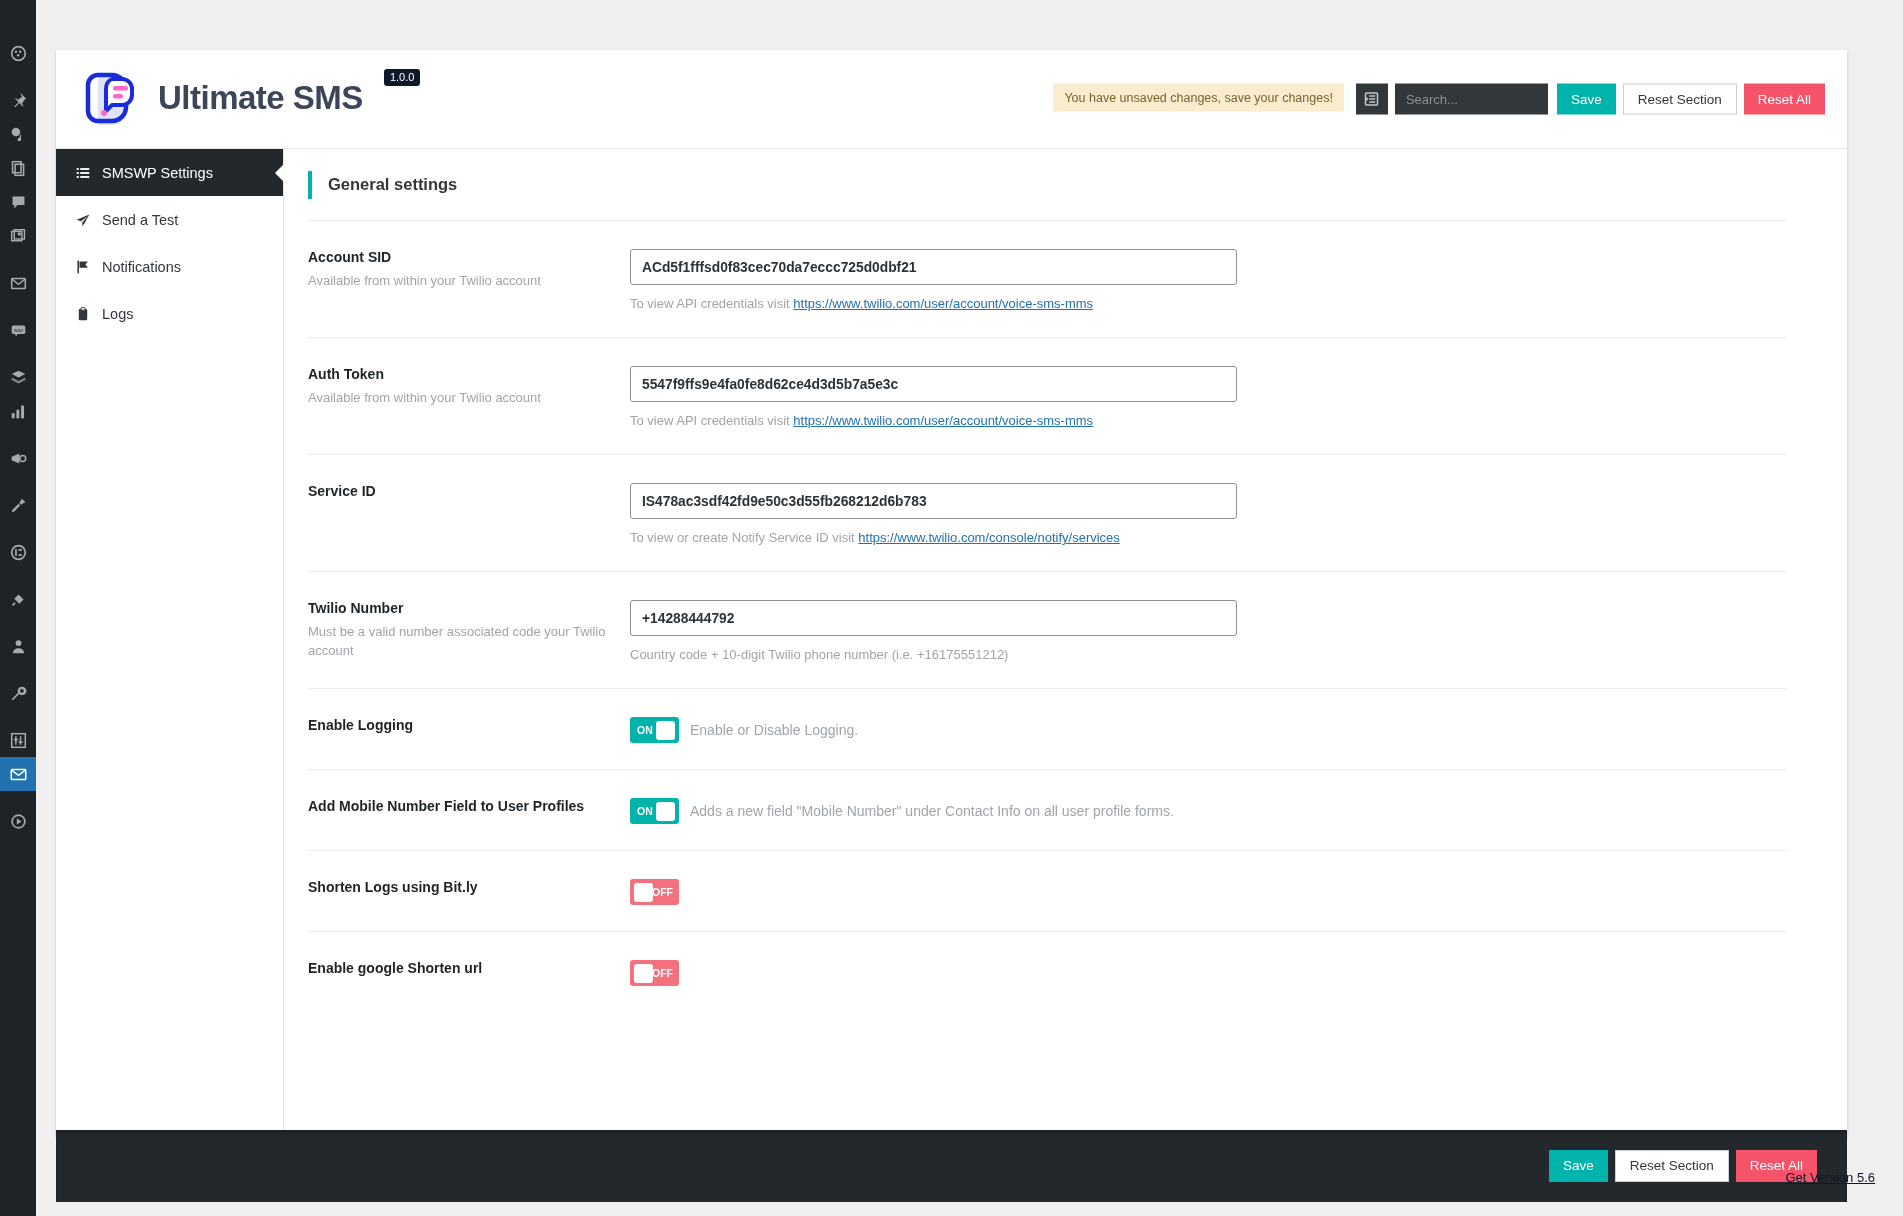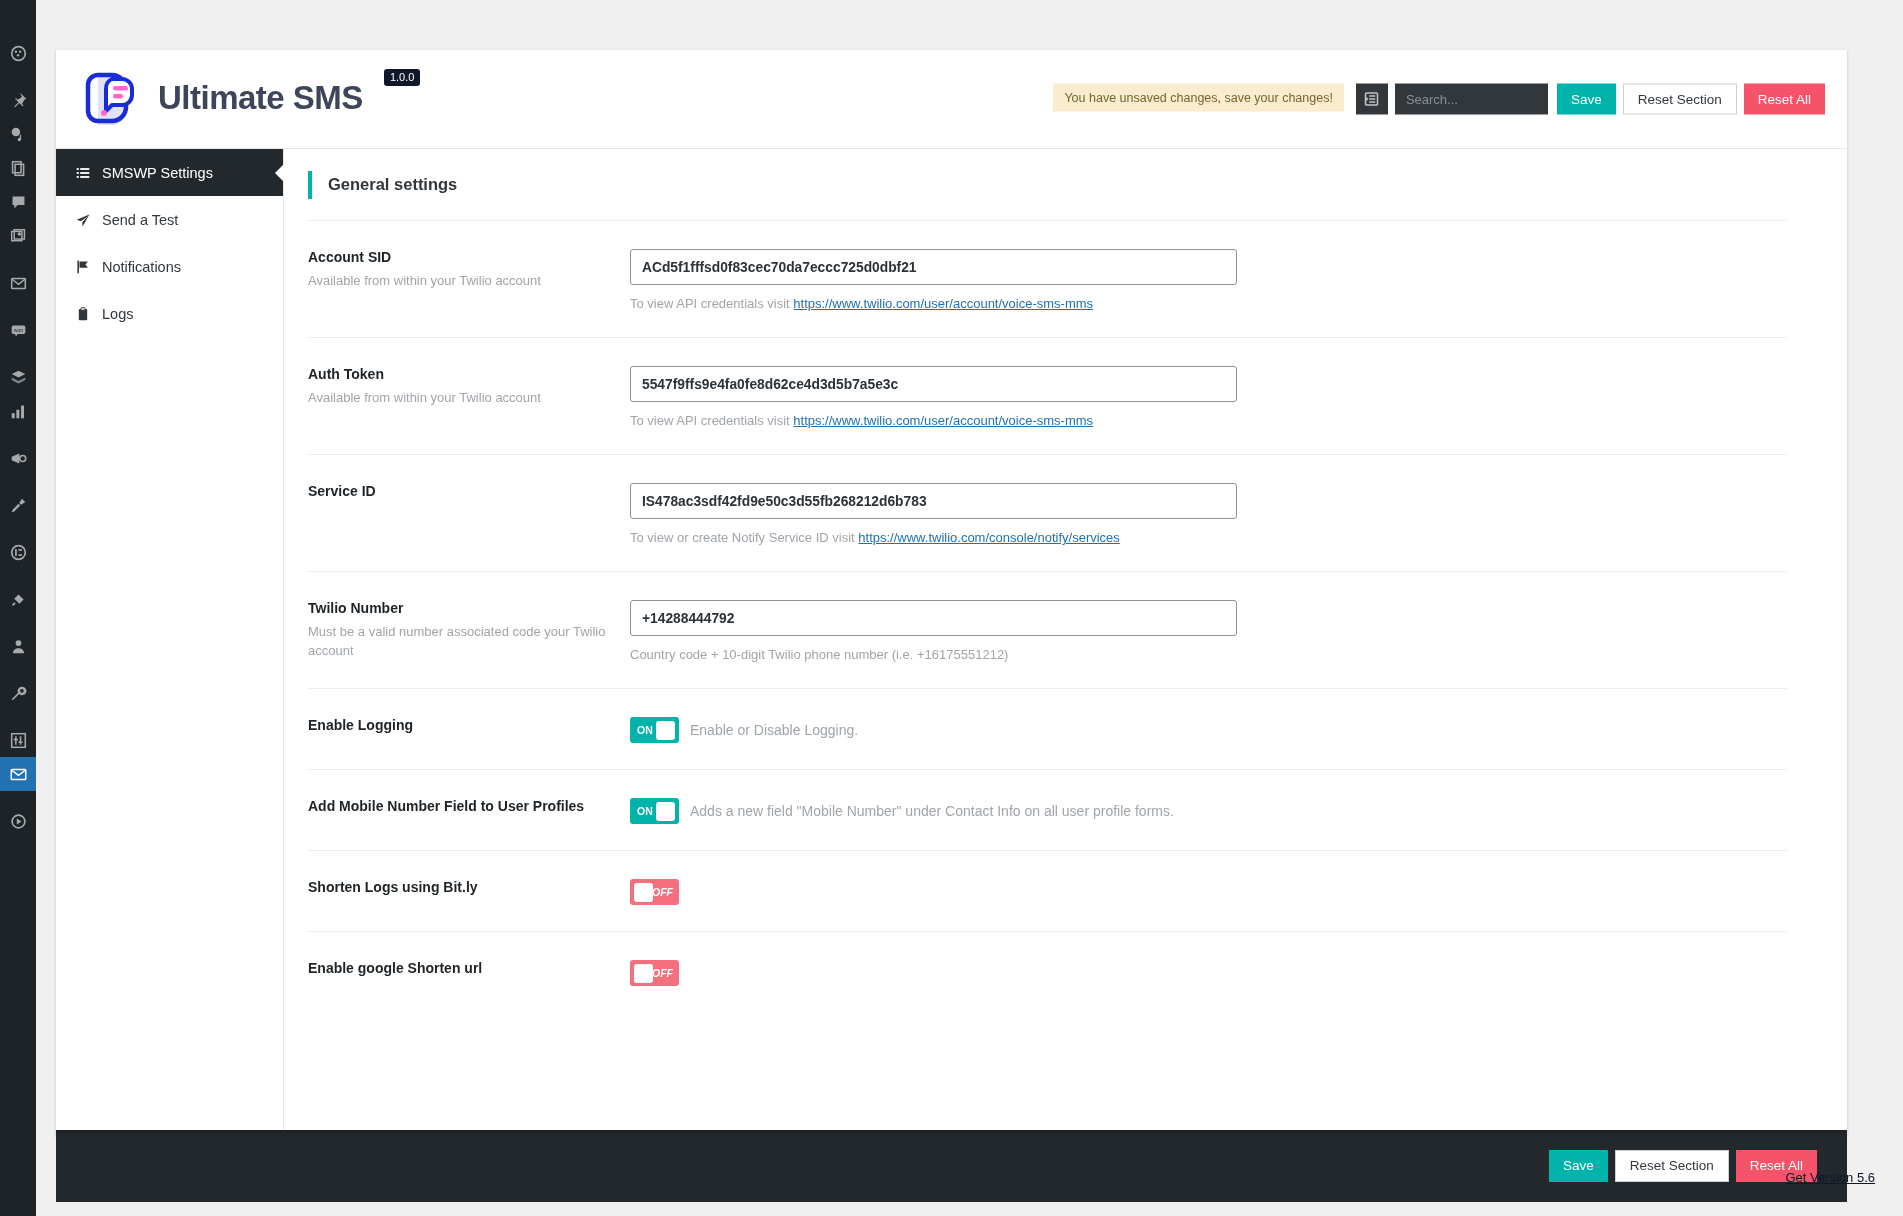--- a/index.html
+++ b/index.html
@@ -169,21 +169,21 @@
     width: 19px; height: 19px; background: #ffffff;
     border-radius: 3px; position: absolute; top: 3.5px;
   }
   .toggle.on  .knob { right: 4px; }
   .toggle.off .knob { left: 4px; }
   .toggle .tlabel {
     font-size: 10.5px; font-weight: bold; color: #ffffff;
     position: absolute; line-height: 26px; top: 0;
   }
   .toggle.on  .tlabel { left: 7px; }
-  .toggle.off .tlabel { right: 6px; font-style: italic; }
+  .toggle.off .tlabel { right: 6px; }
   .toggle-desc { font-size: 14px; color: #a0a5aa; }
 
   
   #footerbar {
     height: 72px; background: #23282d;
     display: flex; align-items: center; justify-content: flex-end;
     padding-right: 30px;
     box-shadow: inset 0 4px 6px -4px rgba(0,0,0,.45);
   }
   #footerbar .btn { height: 32px; line-height: 32px; }

